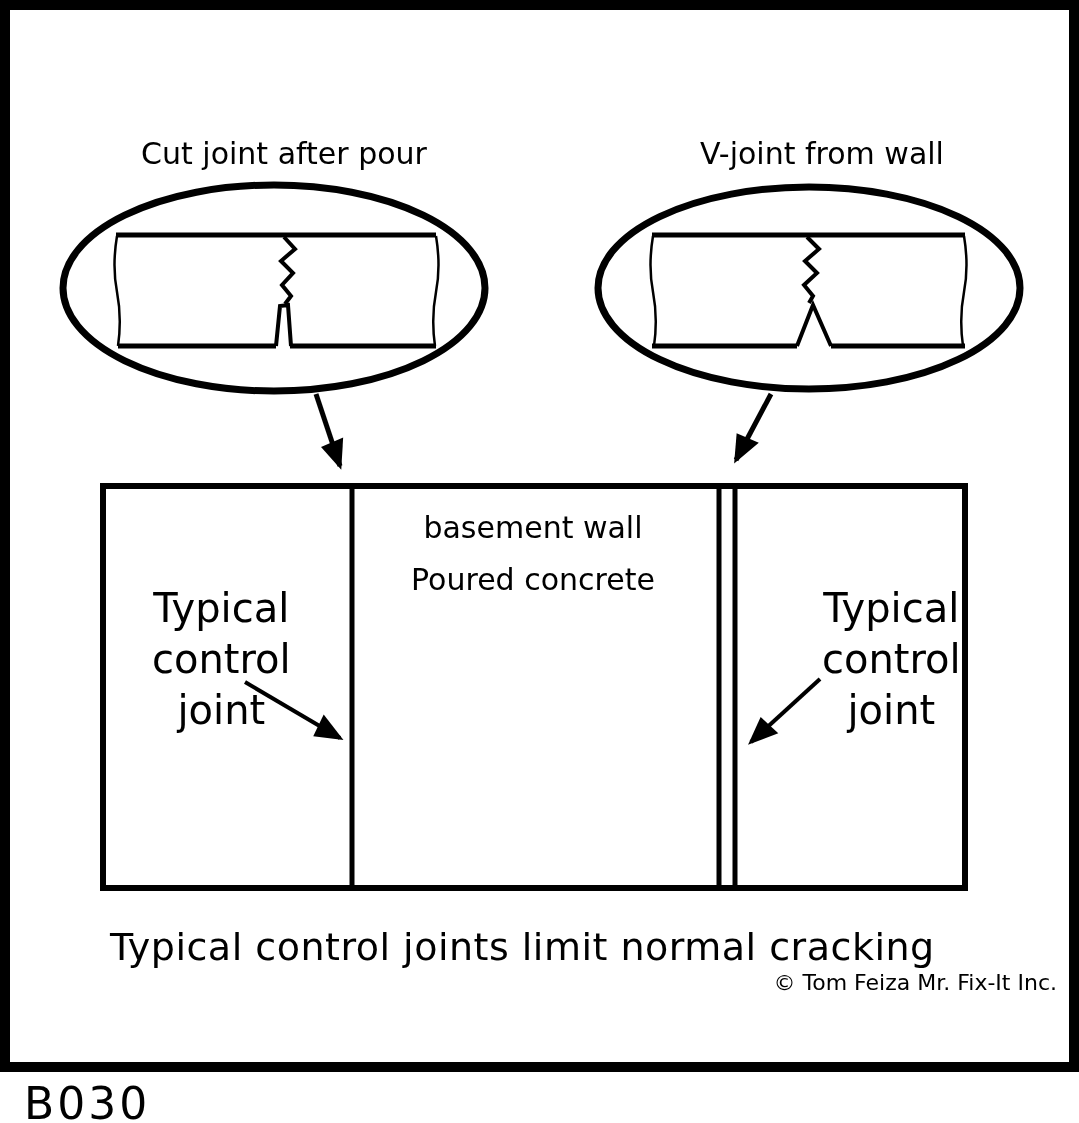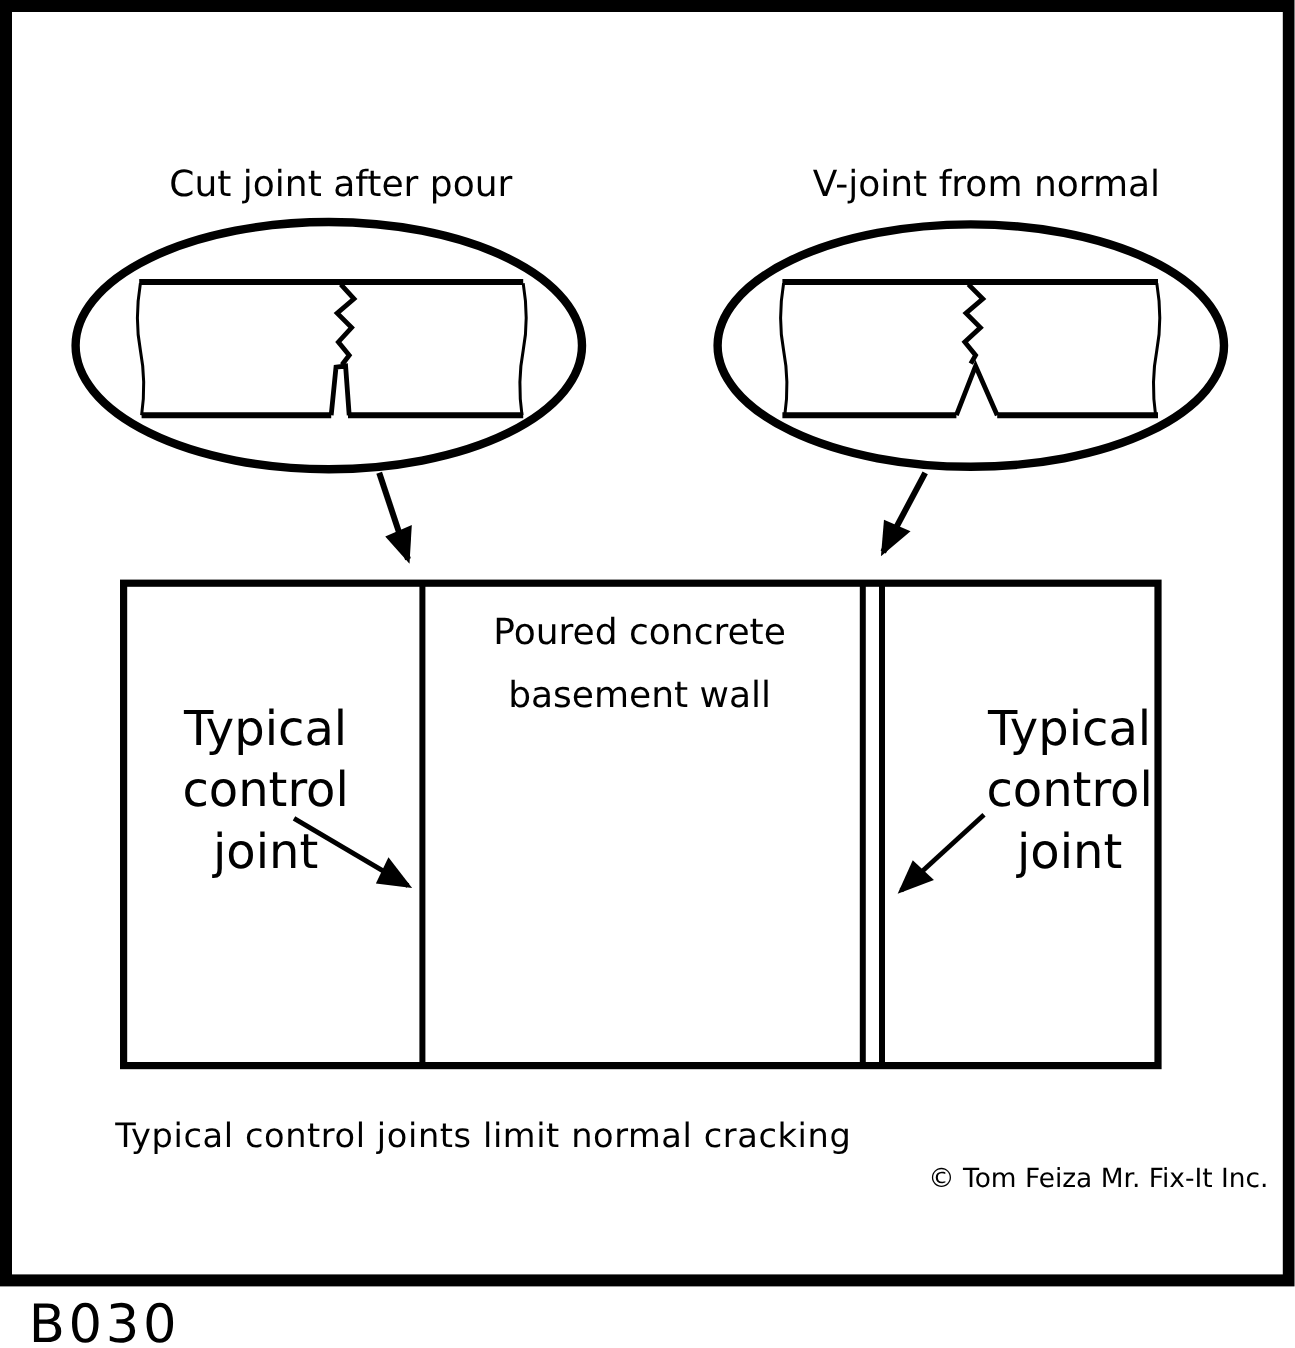--- a/index.html
+++ b/index.html
@@ -71,22 +71,22 @@
     text-align: center;
     font-size: 30px;
     line-height: 52px;
   }
   .joint-label {
     font-size: 40px;
     line-height: 51px;
     text-align: center;
   }
   .caption {
-    left: 96px; top: 914px;
-    font-size: 28px;
+    left: 110px; top: 914px;
+    font-size: 38px;
     line-height: 66px;
     letter-spacing: 0.5px;
   }
   .copyright {
     right: 22px; top: 970px;
     font-size: 22px;
     text-align: right;
   }
   .figure-id {
     left: 24px; top: 1078px;
@@ -141,25 +141,25 @@
       <line x1="352" y1="486" x2="352" y2="888" stroke-width="5"></line>
       <line x1="719" y1="486" x2="719" y2="888" stroke-width="5"></line>
       <line x1="735" y1="486" x2="735" y2="888" stroke-width="5"></line>
       <line x1="245" y1="682" x2="340" y2="738" stroke-width="4" marker-end="url(#arrow)"></line>
       <line x1="820" y1="679" x2="751" y2="742" stroke-width="4" marker-end="url(#arrow)"></line>
     </g>
   </svg>
 
   <div class="lbl callout-label" style="left:119px; top:136px;">Cut joint after pour</div>
 
-  <div class="lbl callout-label" style="left:657px; top:136px;">V-joint from normal</div>
+  <div class="lbl callout-label" style="left:657px; top:136px;">V-joint from wall</div>
 
   <div class="lbl wall-label">
+    <div>basement wall</div>
     <div>Poured concrete</div>
-    <div>basement wall</div>
   </div>
 
   <div class="lbl joint-label" style="left:152px; top:583px;">
     <div>Typical</div>
     <div>control</div>
     <div>joint</div>
   </div>
 
   <div class="lbl joint-label" style="left:822px; top:583px;">
     <div>Typical</div>

